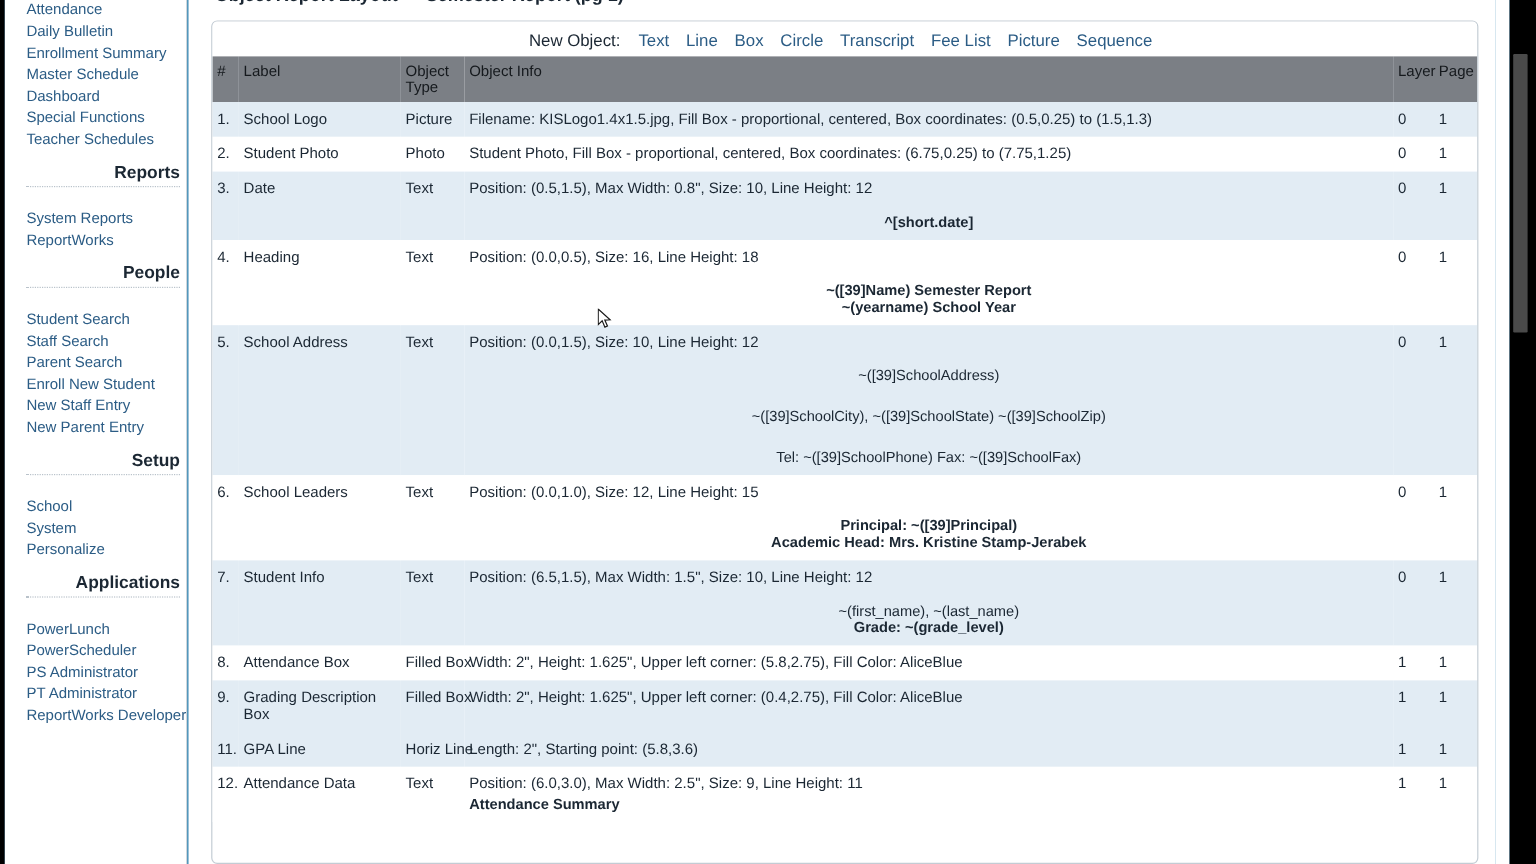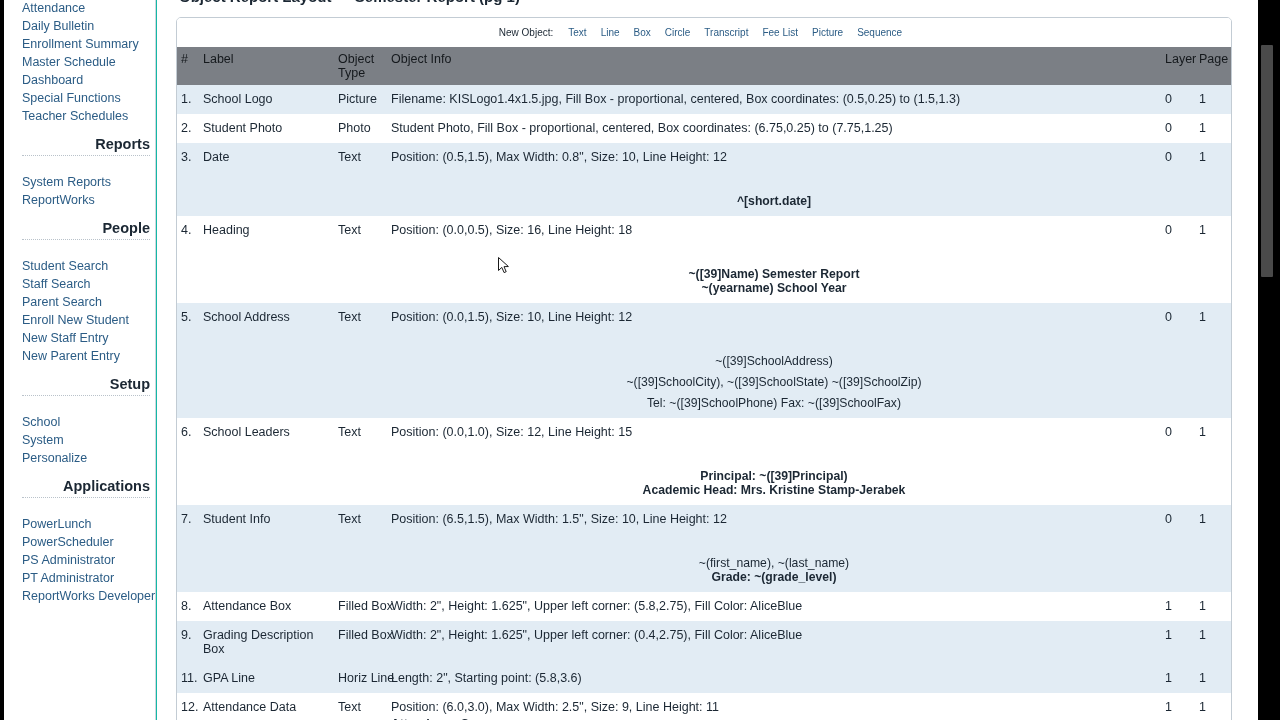--- a/index.html
+++ b/index.html
@@ -7,21 +7,21 @@
     margin: 0; padding: 0;
     width: 1280px; height: 720px;
     overflow: hidden;
     background: #ffffff;
     font-family: "Liberation Sans", sans-serif;
   }
 
   #screen {
     position: relative;
     width: 1280px; height: 720px;
-    background: #14b8a6;
+    background: #0369a1;
     overflow: hidden;
   }
 
   
   .edge-left {
     position: absolute; left: 0; top: 0;
     width: 4px; height: 720px;
     background: #000000;
   }
   
@@ -103,21 +103,21 @@
     background: #ffffff;
     overflow: hidden;
   }
 
   .newobj-bar {
     height: 29px;
     display: flex;
     align-items: center;
     justify-content: center;
     gap: 0;
-    font-size: 10px;
+    font-size: 14px;
     color: #1b2733;
     background: #ffffff;
   }
   .newobj-label { color: #1b2733; margin-right: 8px; }
   .newobj-link {
     color: #2b5c85;
     text-decoration: none;
     margin: 0 7px;
     cursor: pointer;
     white-space: nowrap;
@@ -165,22 +165,22 @@
 
   
   .prev {
     display: block;
     text-align: center;
     color: #1b2733;
     font-size: 12.2px;
   }
   .prev.b { font-weight: bold; }
   .prev.sp-lg { }
-  .prev.sp-md { margin-top: 30px; }
-  .prev.sp-sm { margin-top: 7px; }
+  .prev.sp-md { margin-top: 14px; }
+  .prev.sp-sm { margin-top: 20px; }
 
   .left-line {
     display: block;
     text-align: left;
     color: #1b2733;
     font-size: 12.2px;
     margin-top: 3px;
   }
   .left-line.b { font-weight: bold; }
 

